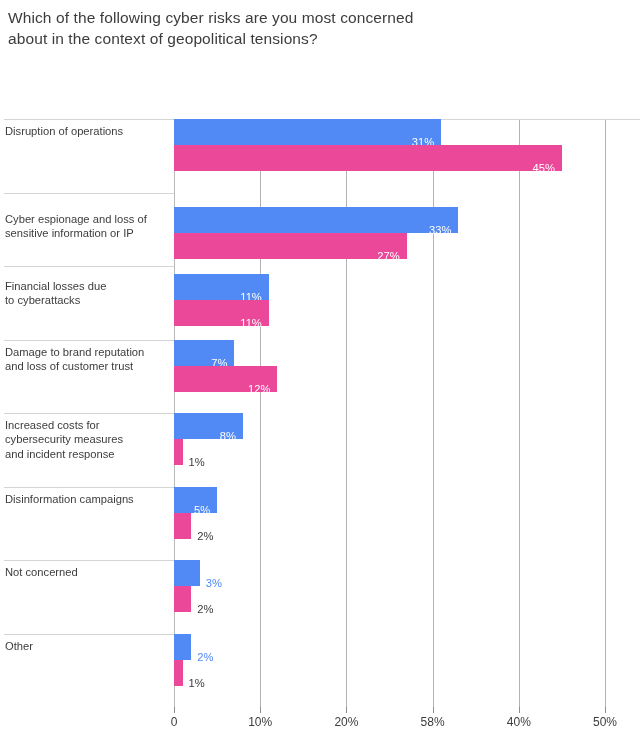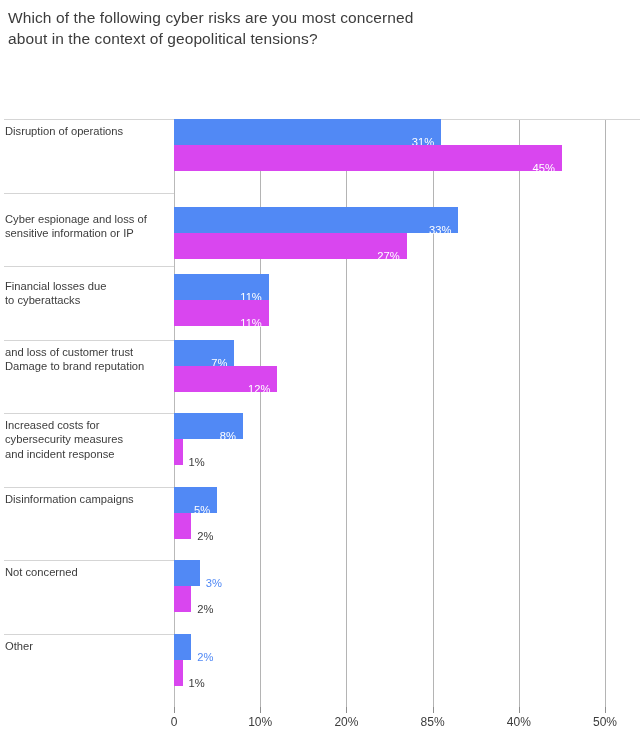--- a/index.html
+++ b/index.html
@@ -67,21 +67,21 @@
     line-height: 14.4px;
     color: #3c3c3c;
   }
 
   .bar {
     position: absolute;
     left: 174px;
     height: 26px;
   }
   .bar.ceo   { background: #5189f5; }
-  .bar.ciso  { background: #d946ef; }
+  .bar.ciso  { background: #ec4899; }
 
   .bar-value {
     position: absolute;
     font-size: 11.2px;
     line-height: 26px;
     white-space: nowrap;
     margin-top: 10px;
   }
   .bar-value.inside {
     right: 7px;
@@ -181,22 +181,22 @@
         </div>
         <div class="bar ceo" style="top: 0px; width: 94.82px;">
           <span class="bar-value inside">11%</span>
         </div>
         <div class="bar ciso" style="top: 26px; width: 94.82px;">
           <span class="bar-value inside">11%</span>
         </div>
       </div>
       <div class="cat-row" style="top: 290.5px; height: 73.5px;">
         <div class="cat-label">
+          <div>Damage to brand reputation</div>
           <div>and loss of customer trust</div>
-          <div>Damage to brand reputation</div>
         </div>
         <div class="bar ceo" style="top: 0px; width: 60.34px;">
           <span class="bar-value inside">7%</span>
         </div>
         <div class="bar ciso" style="top: 26px; width: 103.44px;">
           <span class="bar-value inside">12%</span>
         </div>
       </div>
       <div class="cat-row" style="top: 364px; height: 73.5px;">
         <div class="cat-label">
@@ -247,20 +247,20 @@
     </div>
 
   <div id="x-axis">
       <div class="tick-mark" style="left: 174px;"></div>
       <div class="tick-label" style="left: 174px;">0</div>
       <div class="tick-mark" style="left: 260.2px;"></div>
       <div class="tick-label" style="left: 260.2px;">10%</div>
       <div class="tick-mark" style="left: 346.4px;"></div>
       <div class="tick-label" style="left: 346.4px;">20%</div>
       <div class="tick-mark" style="left: 432.6px;"></div>
-      <div class="tick-label" style="left: 432.6px;">85%</div>
+      <div class="tick-label" style="left: 432.6px;">58%</div>
       <div class="tick-mark" style="left: 518.8px;"></div>
       <div class="tick-label" style="left: 518.8px;">40%</div>
       <div class="tick-mark" style="left: 605px;"></div>
       <div class="tick-label" style="left: 605px;">50%</div>
     </div>
 
 </div>
 
 </body></html>

